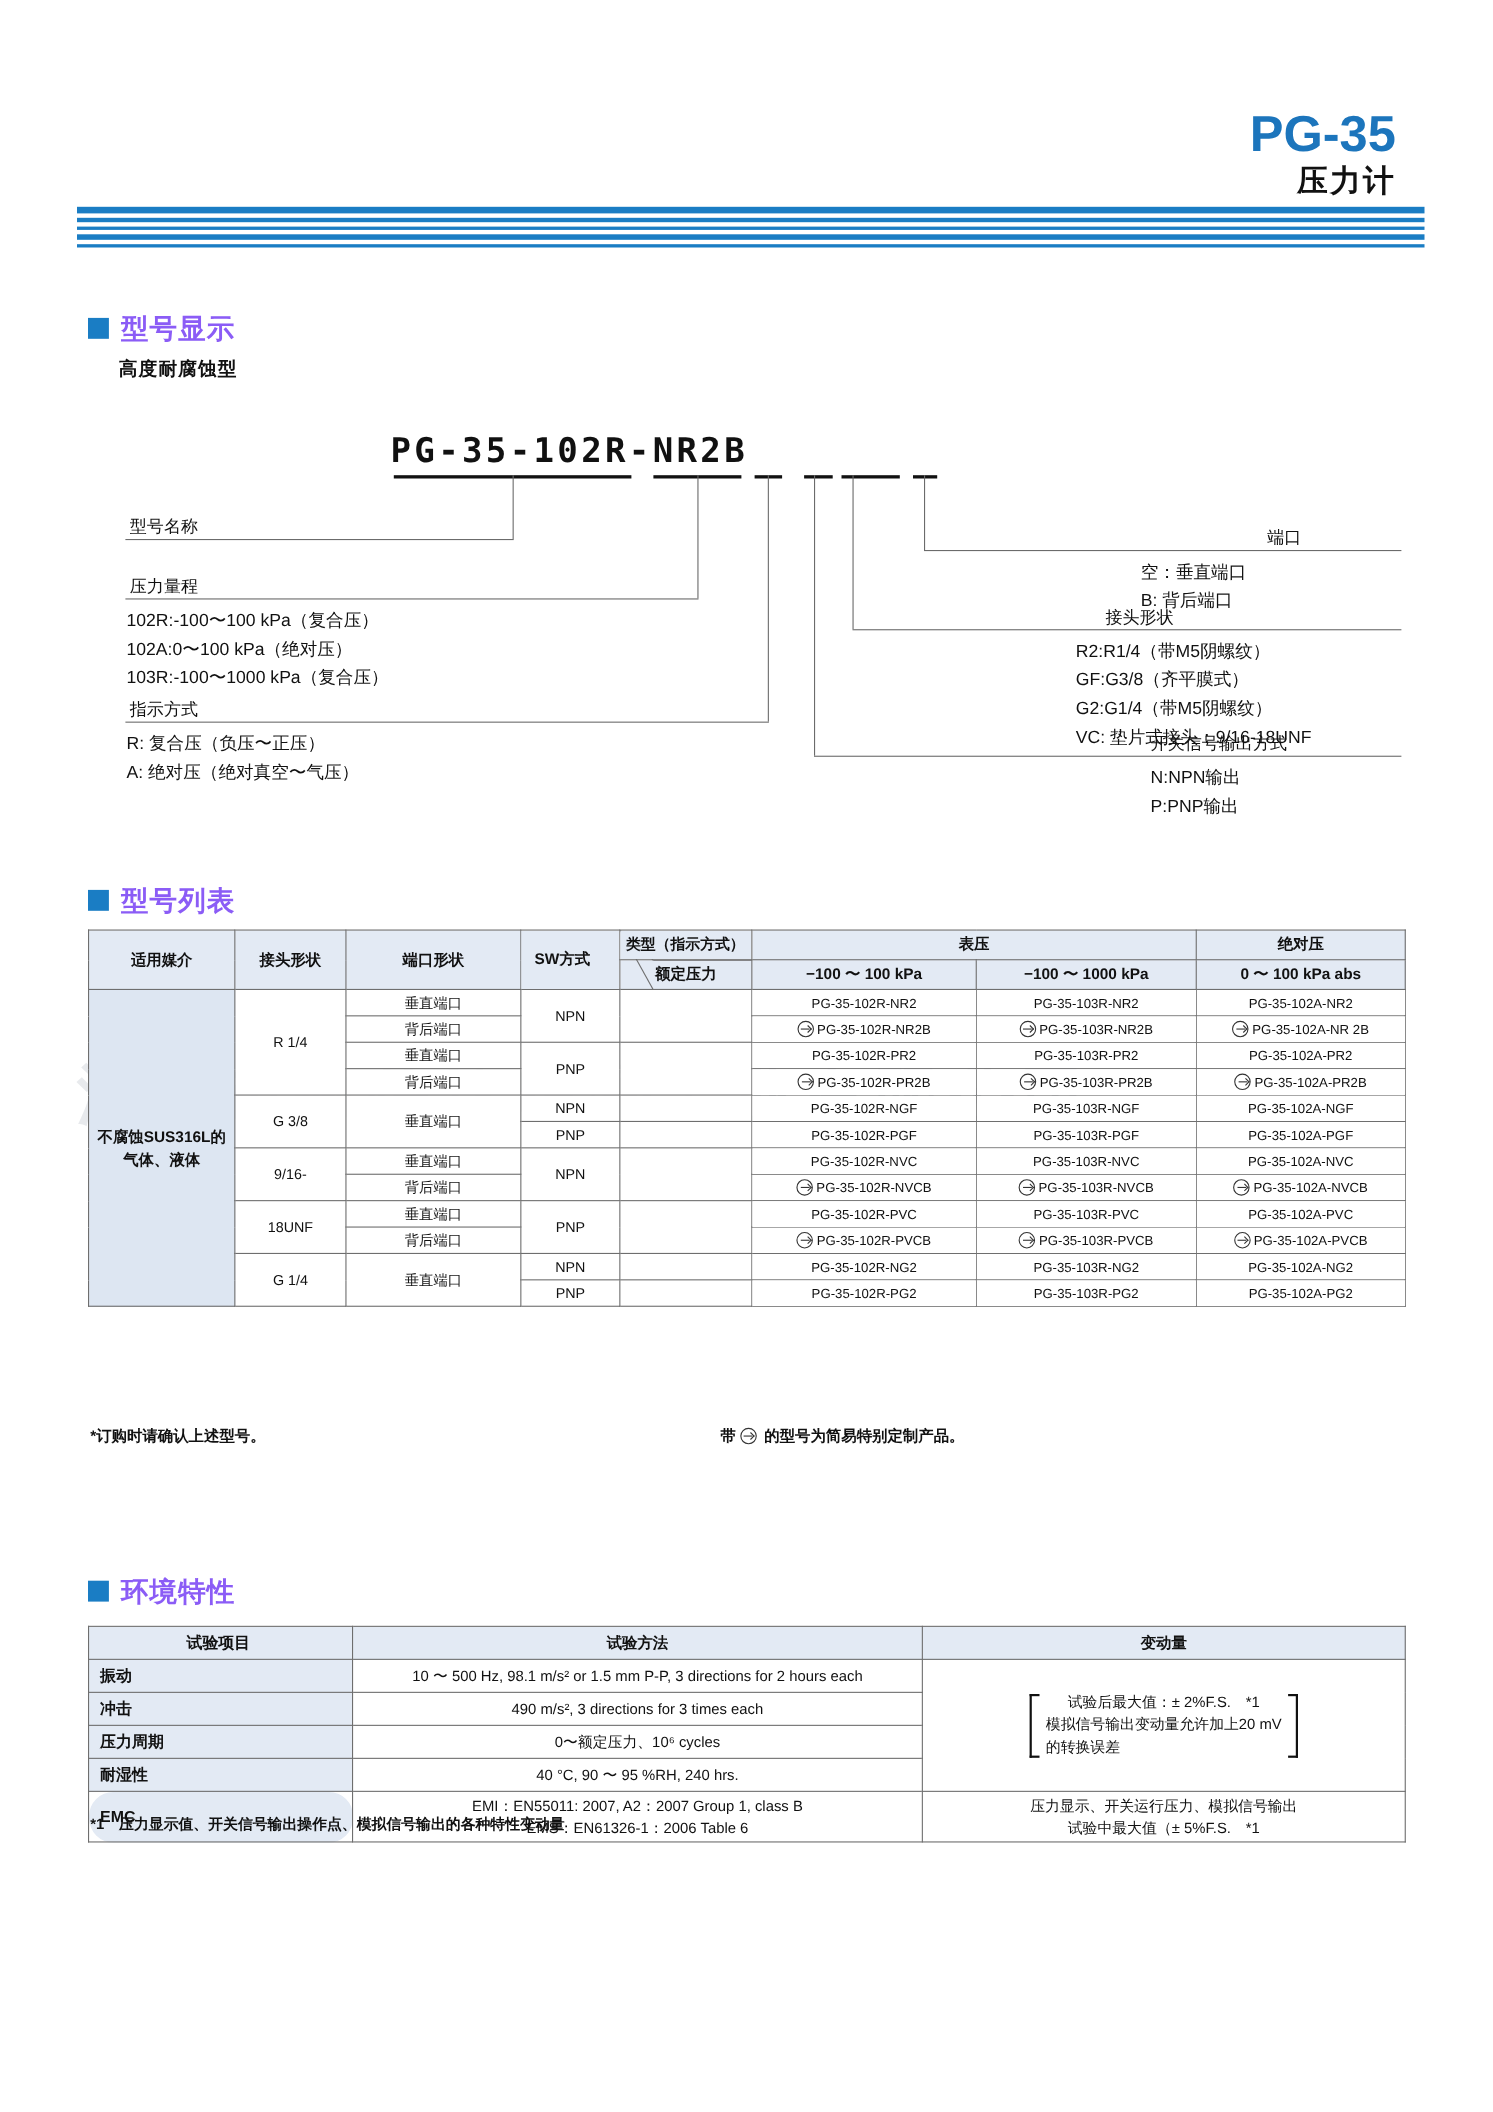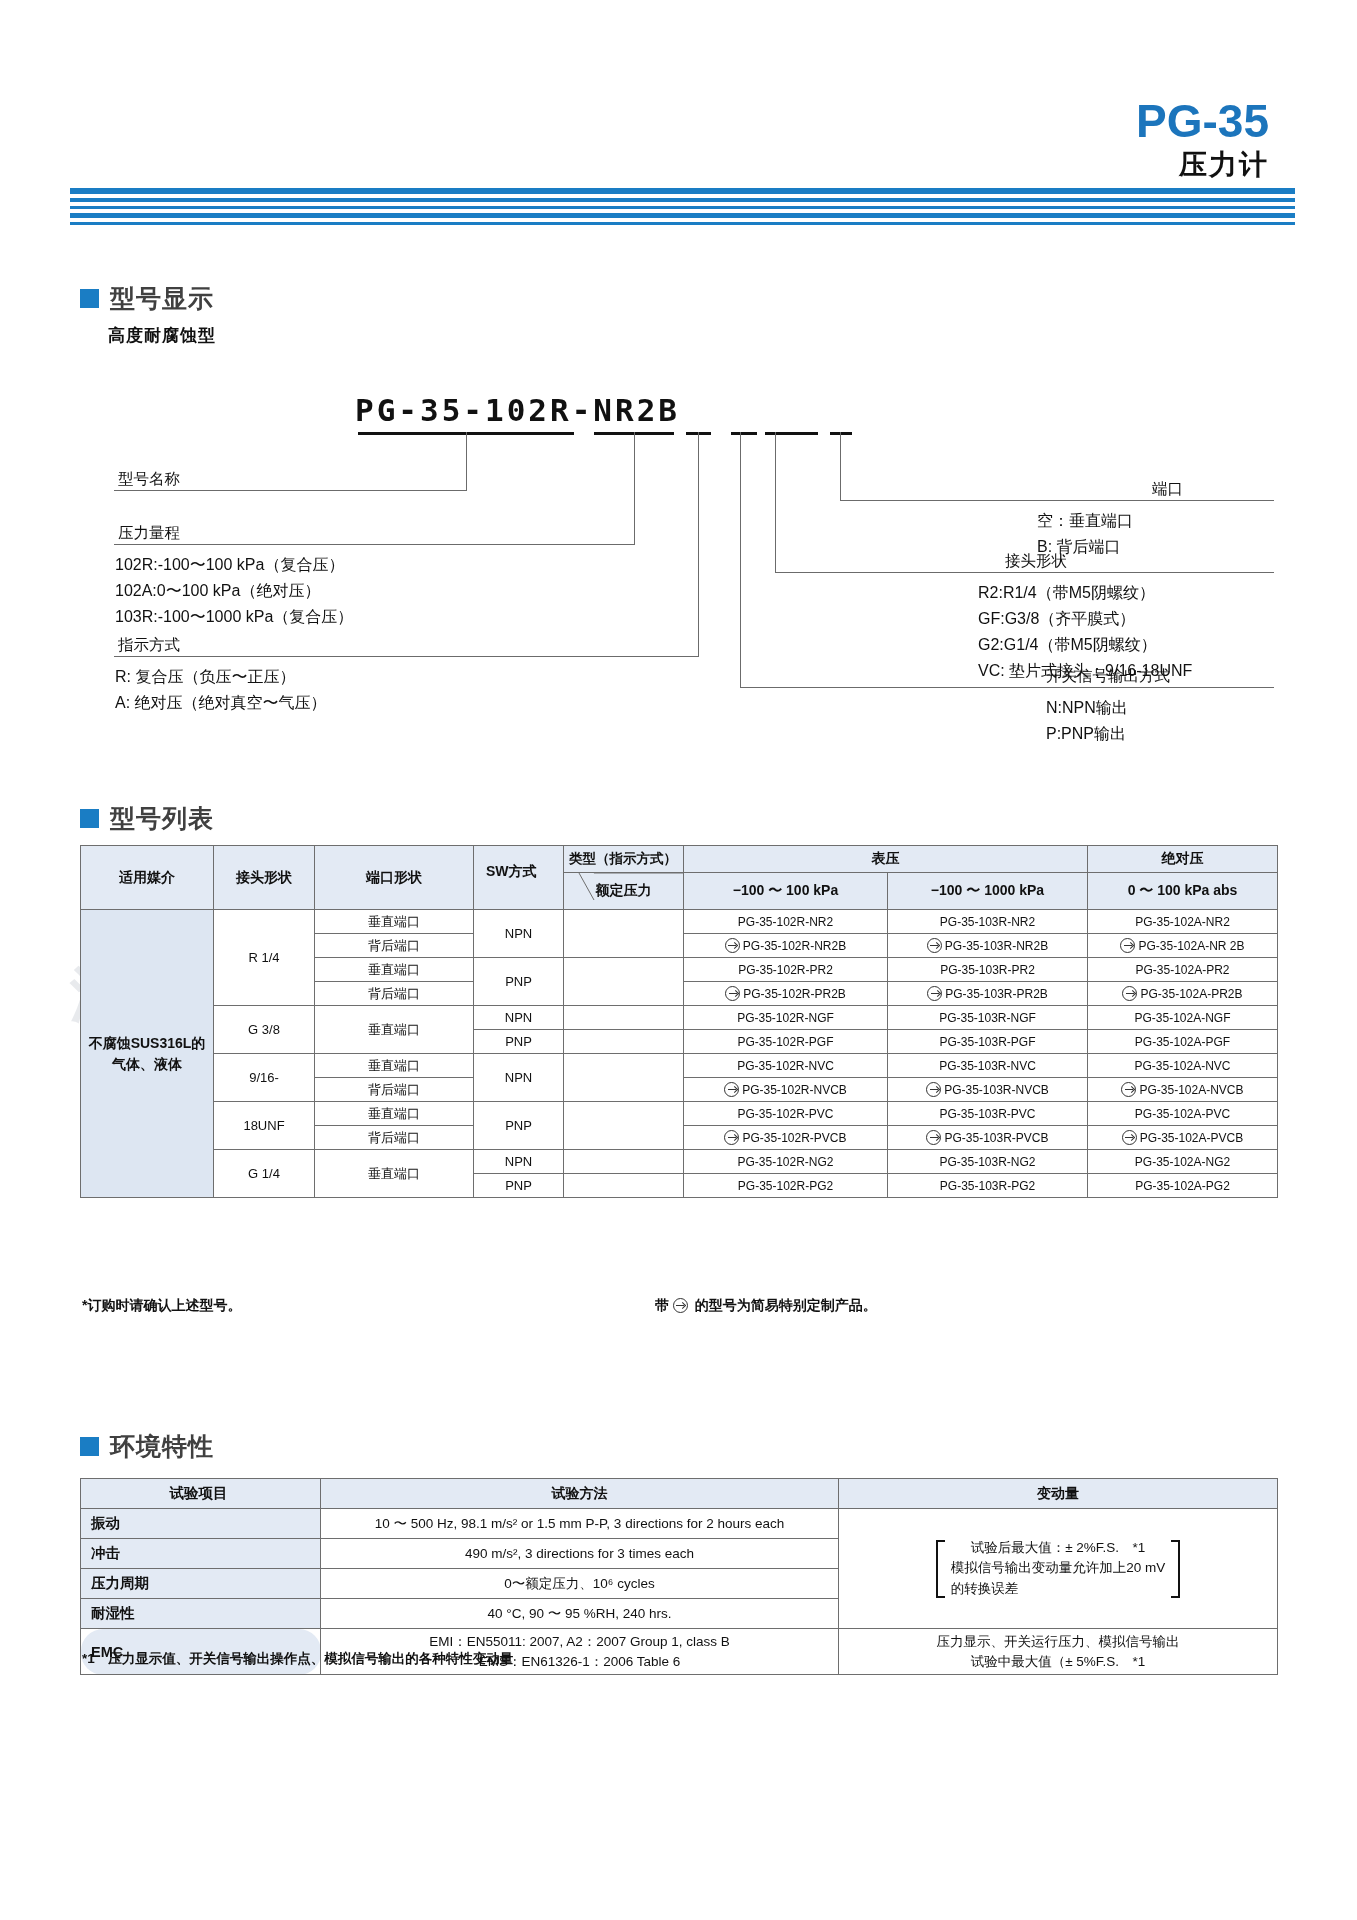--- a/index.html
+++ b/index.html
@@ -80,21 +80,21 @@
     gap: 11px;
   }
   .sec-head .sq {
     width: 19px; height: 19px;
     background: #1a7dc4;
     display: inline-block;
   }
   .sec-head .txt {
     font-size: 25px;
     font-weight: bold;
-    color: #404040;
+    color: #8b5cf6;
     letter-spacing: 1px;
   }
 
   
   .md-sub {
     position: absolute;
     left: 108px; top: 324px;
     font-size: 17px;
     font-weight: bold;
     color: #111;
@@ -393,21 +393,21 @@
         </svg>
         <span style="position:absolute; left:12px; top:17px; font-size:14px; font-weight:bold;">SW方式</span>
       </th>
       <th class="diag-cell" style="height:27px;">
         <span style="position:absolute; right:6px; top:4px; font-size:13.5px; font-weight:bold;">类型（指示方式）</span>
       </th>
       <th colspan="2">表压</th>
       <th rowspan="1">绝对压</th>
     </tr>
     <tr>
-      <th style="height:37px;">额定压力</th>
+      <th style="height:27px;">额定压力</th>
       <th>−100 〜 100 kPa</th>
       <th>−100 〜 1000 kPa</th>
       <th>0 〜 100 kPa abs</th>
     </tr>
   </thead>
   <tbody>
 
     <tr>
       <td class="media" rowspan="12">
         <div>不腐蚀SUS316L的</div>

